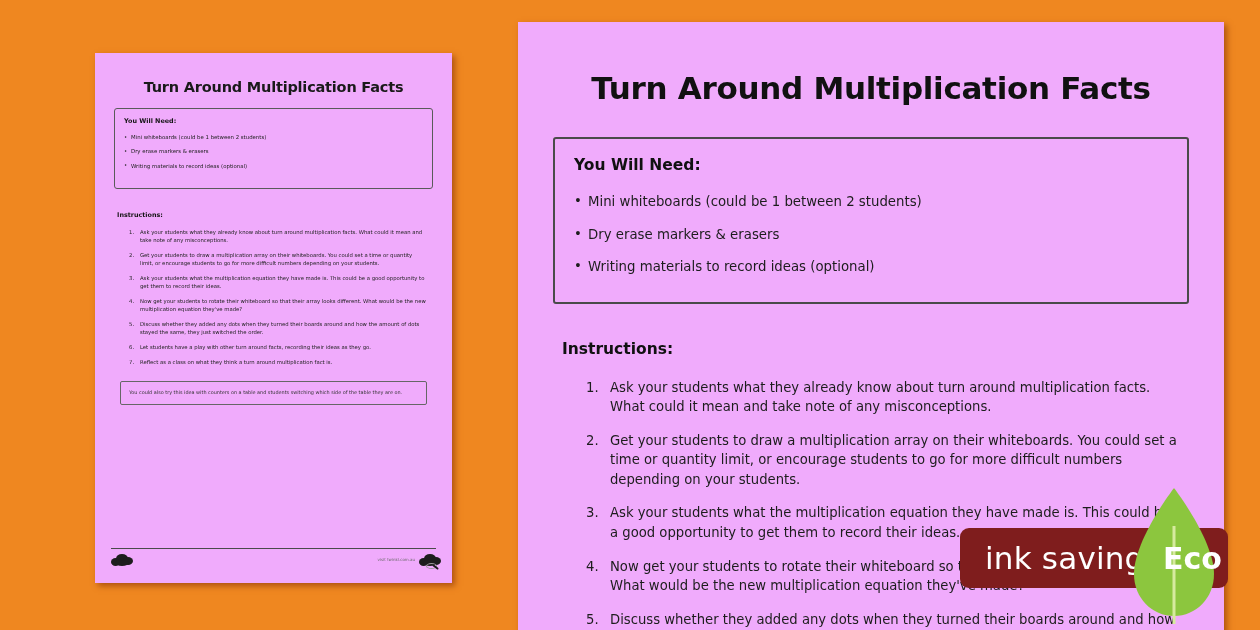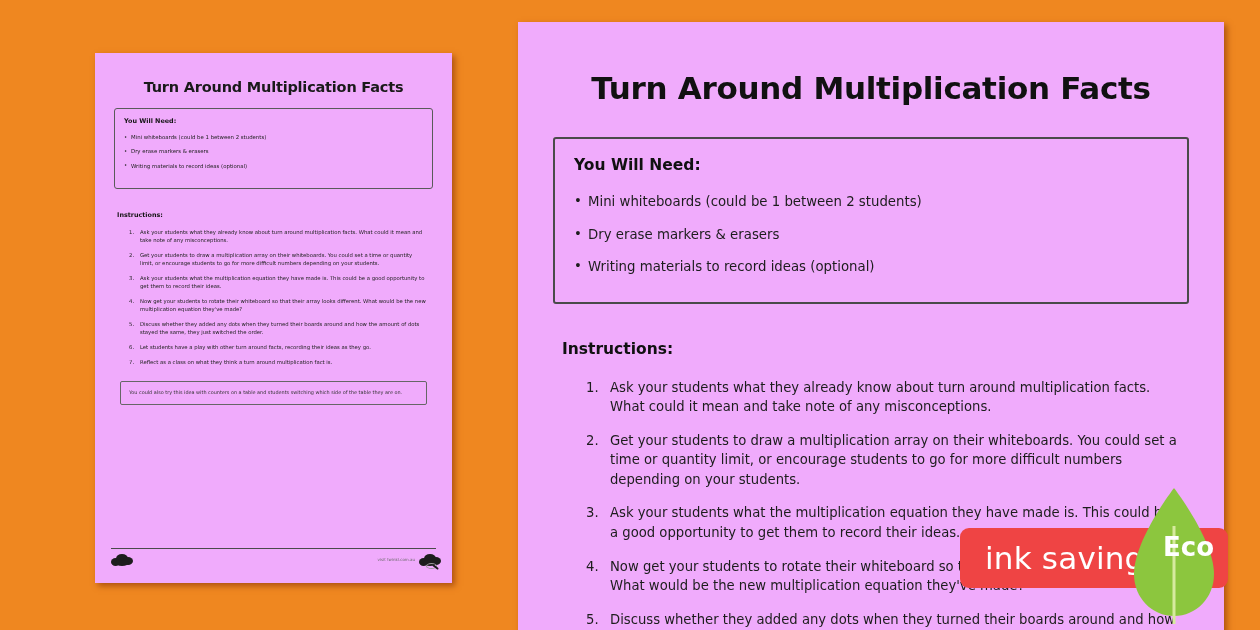--- a/index.html
+++ b/index.html
@@ -249,38 +249,38 @@
     width: 300px;
     height: 60px;
     z-index: 20;
   }
   #eco-badge .bar {
     position: absolute;
     left: 0;
     top: 0;
     width: 268px;
     height: 60px;
-    background: #ef4444;
+    background: #7f1d1d;
     border-radius: 9px;
     display: flex;
     align-items: center;
   }
   #eco-badge .ink-label {
     color: #ffffff;
     font-size: 31px;
     font-weight: normal;
     margin-left: 25px;
     letter-spacing: 0.2px;
   }
   #eco-badge .eco-label {
     position: absolute;
     left: 203px;
-    top: 4px;
+    top: 13px;
     color: #ffffff;
-    font-size: 26px;
+    font-size: 30px;
     font-weight: bold;
     z-index: 3;
   }
   #eco-leaf {
     position: absolute;
     left: 160px;
     top: -42px;
     width: 108px;
     height: 138px;
     z-index: 2;

